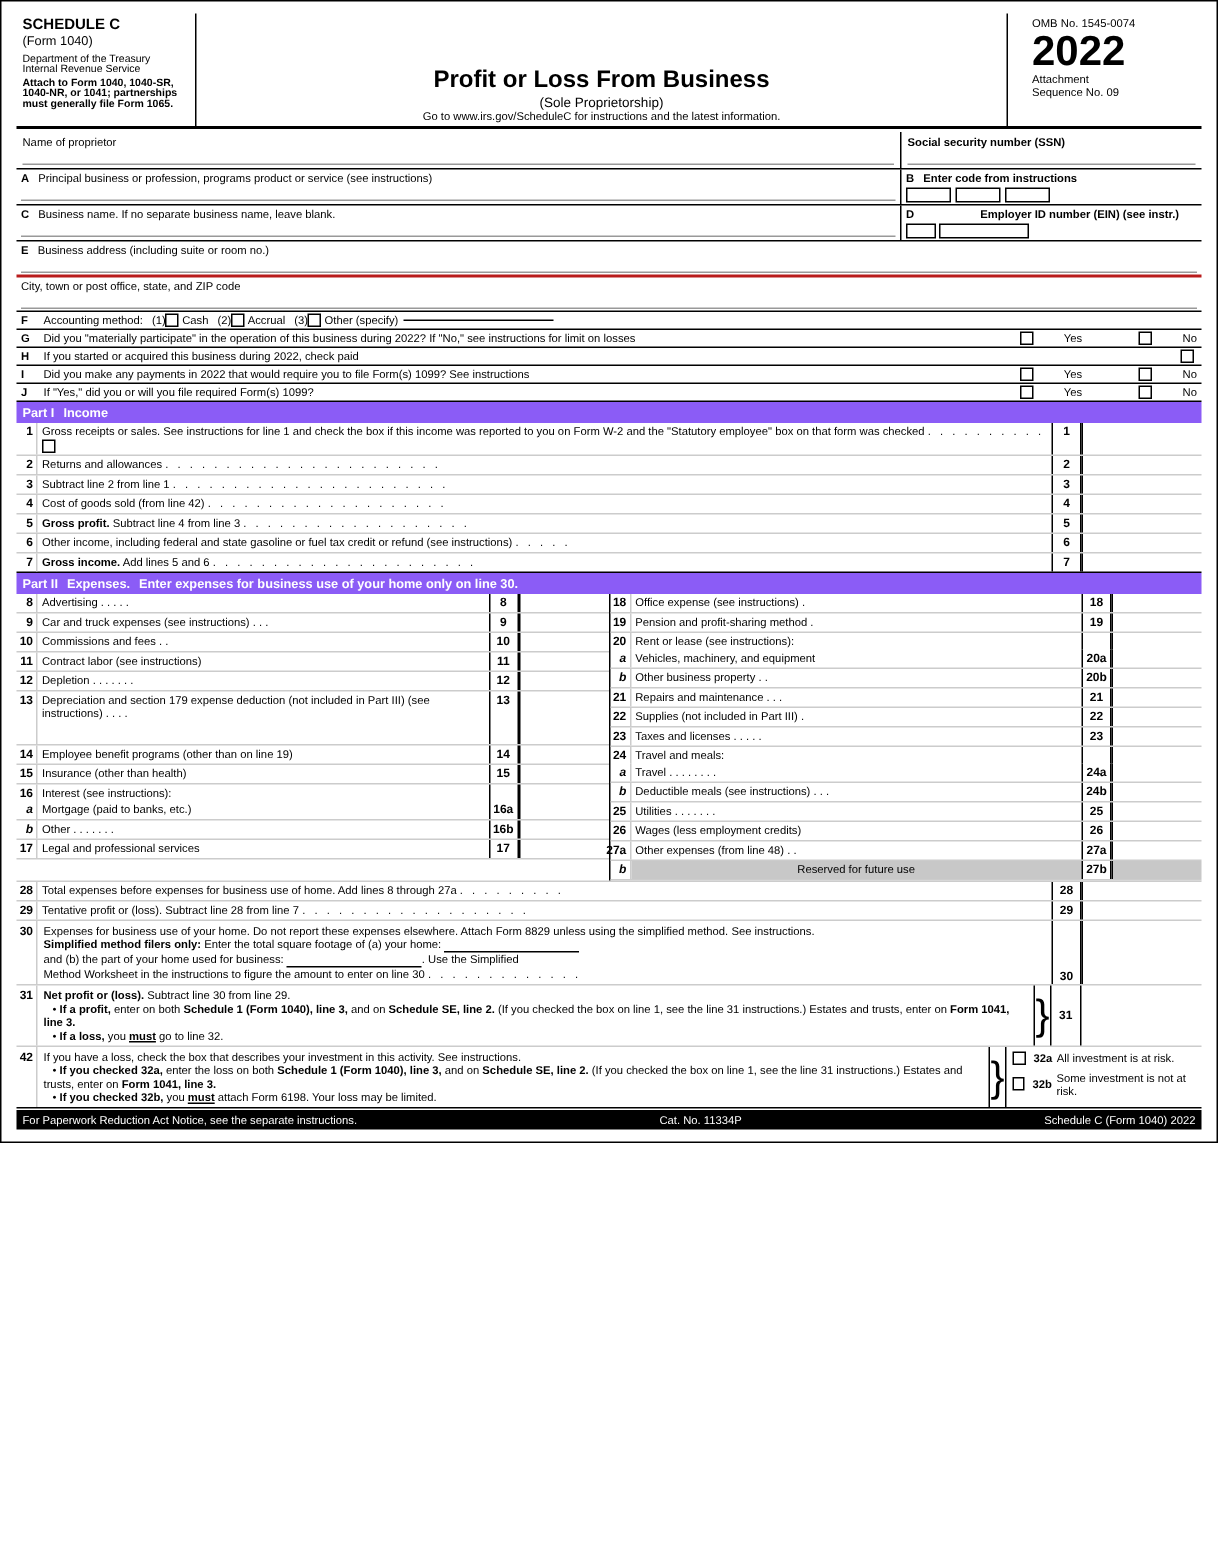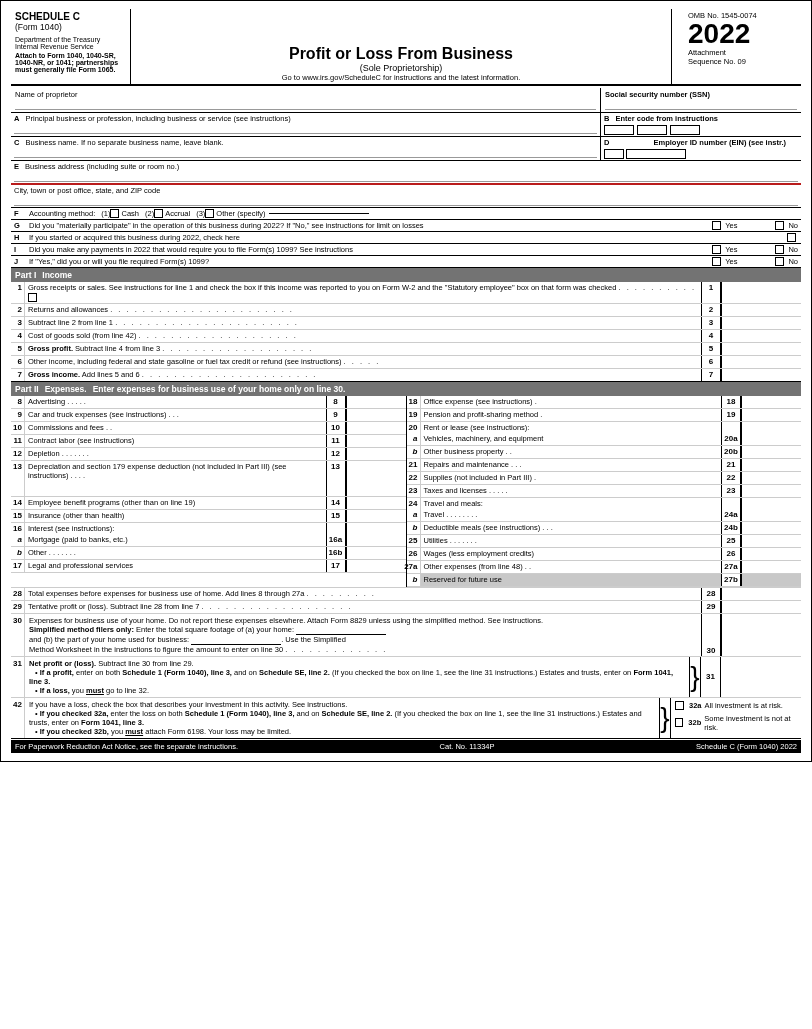--- a/index.html
+++ b/index.html
@@ -137,21 +137,21 @@
     }
     .checkbox {
       width: 9px; height: 9px;
       border: 1px solid #000;
       display: inline-block;
       margin-right: 2px;
     }
 
     
     .part-header {
-      background: #737373;
+      background: #8b5cf6;
       color: #fff;
       font-weight: bold;
       font-size: 8.5px;
       padding: 2px 4px;
       display: flex;
       align-items: center;
       gap: 6px;
     }
     .part-header-roman { font-size: 8.5px; }
 
@@ -303,21 +303,21 @@
 
     .yes-no-boxes {
       display: flex;
       gap: 4px;
       align-items: center;
       font-size: 7.5px;
     }
     .yn-box {
       display: inline-flex;
       align-items: center;
-      gap: 2px;
+      gap: 18px;
       padding-left: 34px;
     }
   </style>
 </head>
 <body>
 
 <div class="page">
 
   <div class="header">
     <div class="header-left">
@@ -349,21 +349,21 @@
     </div>
     <div class="field-ssn">
       <span style="font-weight:bold;">Social security number (SSN)</span>
       <div class="input-line"></div>
     </div>
   </div>
 
   <div class="row-ab">
     <div class="row-ab-left">
       <span class="bold">A</span>
-      <span style="margin-left:4px;">Principal business or profession, including business or service (see instructions)</span>
+      <span style="margin-left:4px;">Principal business or profession, programs product or service (see instructions)</span>
       <div class="input-line"></div>
     </div>
     <div class="row-ab-right">
       <span class="bold">B</span>
       <span style="margin-left:4px;">Enter code from instructions</span>
       <div style="display:flex;gap:3px;margin-top:2px;">
         <div style="border:1px solid #000;width:30px;height:10px;"></div>
         <div style="border:1px solid #000;width:30px;height:10px;"></div>
         <div style="border:1px solid #000;width:30px;height:10px;"></div>
       </div>
@@ -427,21 +427,21 @@
       </div>
       <div class="yn-box">
         <span class="checkbox"></span>
         <span>No</span>
       </div>
     </div>
   </div>
 
   <div class="row-fg">
     <span class="bold row-label">H</span>
-    <span style="flex:1;">If you started or acquired this business during 2022, check here</span>
+    <span style="flex:1;">If you started or acquired this business during 2022, check paid</span>
     <span class="checkbox" style="margin-left:6px;"></span>
   </div>
 
   <div class="row-fg">
     <span class="bold row-label">I</span>
     <span style="flex:1;">Did you make any payments in 2022 that would require you to file Form(s) 1099? See instructions</span>
     <div class="yes-no-boxes">
       <div class="yn-box">
         <span class="checkbox"></span>
         <span>Yes</span>
@@ -717,21 +717,21 @@
 
       <div class="exp-row">
         <div class="exp-num">27a</div>
         <div class="exp-desc">Other expenses (from line 48) . .</div>
         <div class="exp-line-num">27a</div>
         <div class="exp-input"></div>
       </div>
 
       <div class="exp-row">
         <div class="exp-num" style="font-style:italic;">b</div>
-        <div class="exp-desc" style="background:#c8c8c8;">Reserved for future use</div>
+        <div class="exp-desc" style="background:#c8c8c8;text-align:center;">Reserved for future use</div>
         <div class="exp-line-num">27b</div>
         <div class="exp-input gray-box"></div>
       </div>
     </div>
   </div>
 
   <div class="bottom-row">
     <div class="b-num">28</div>
     <div class="b-desc">Total expenses before expenses for business use of home. Add lines 8 through 27a <span class="dotted-leader">. . . . . . . . .</span></div>
     <div class="b-linenum">28</div>

